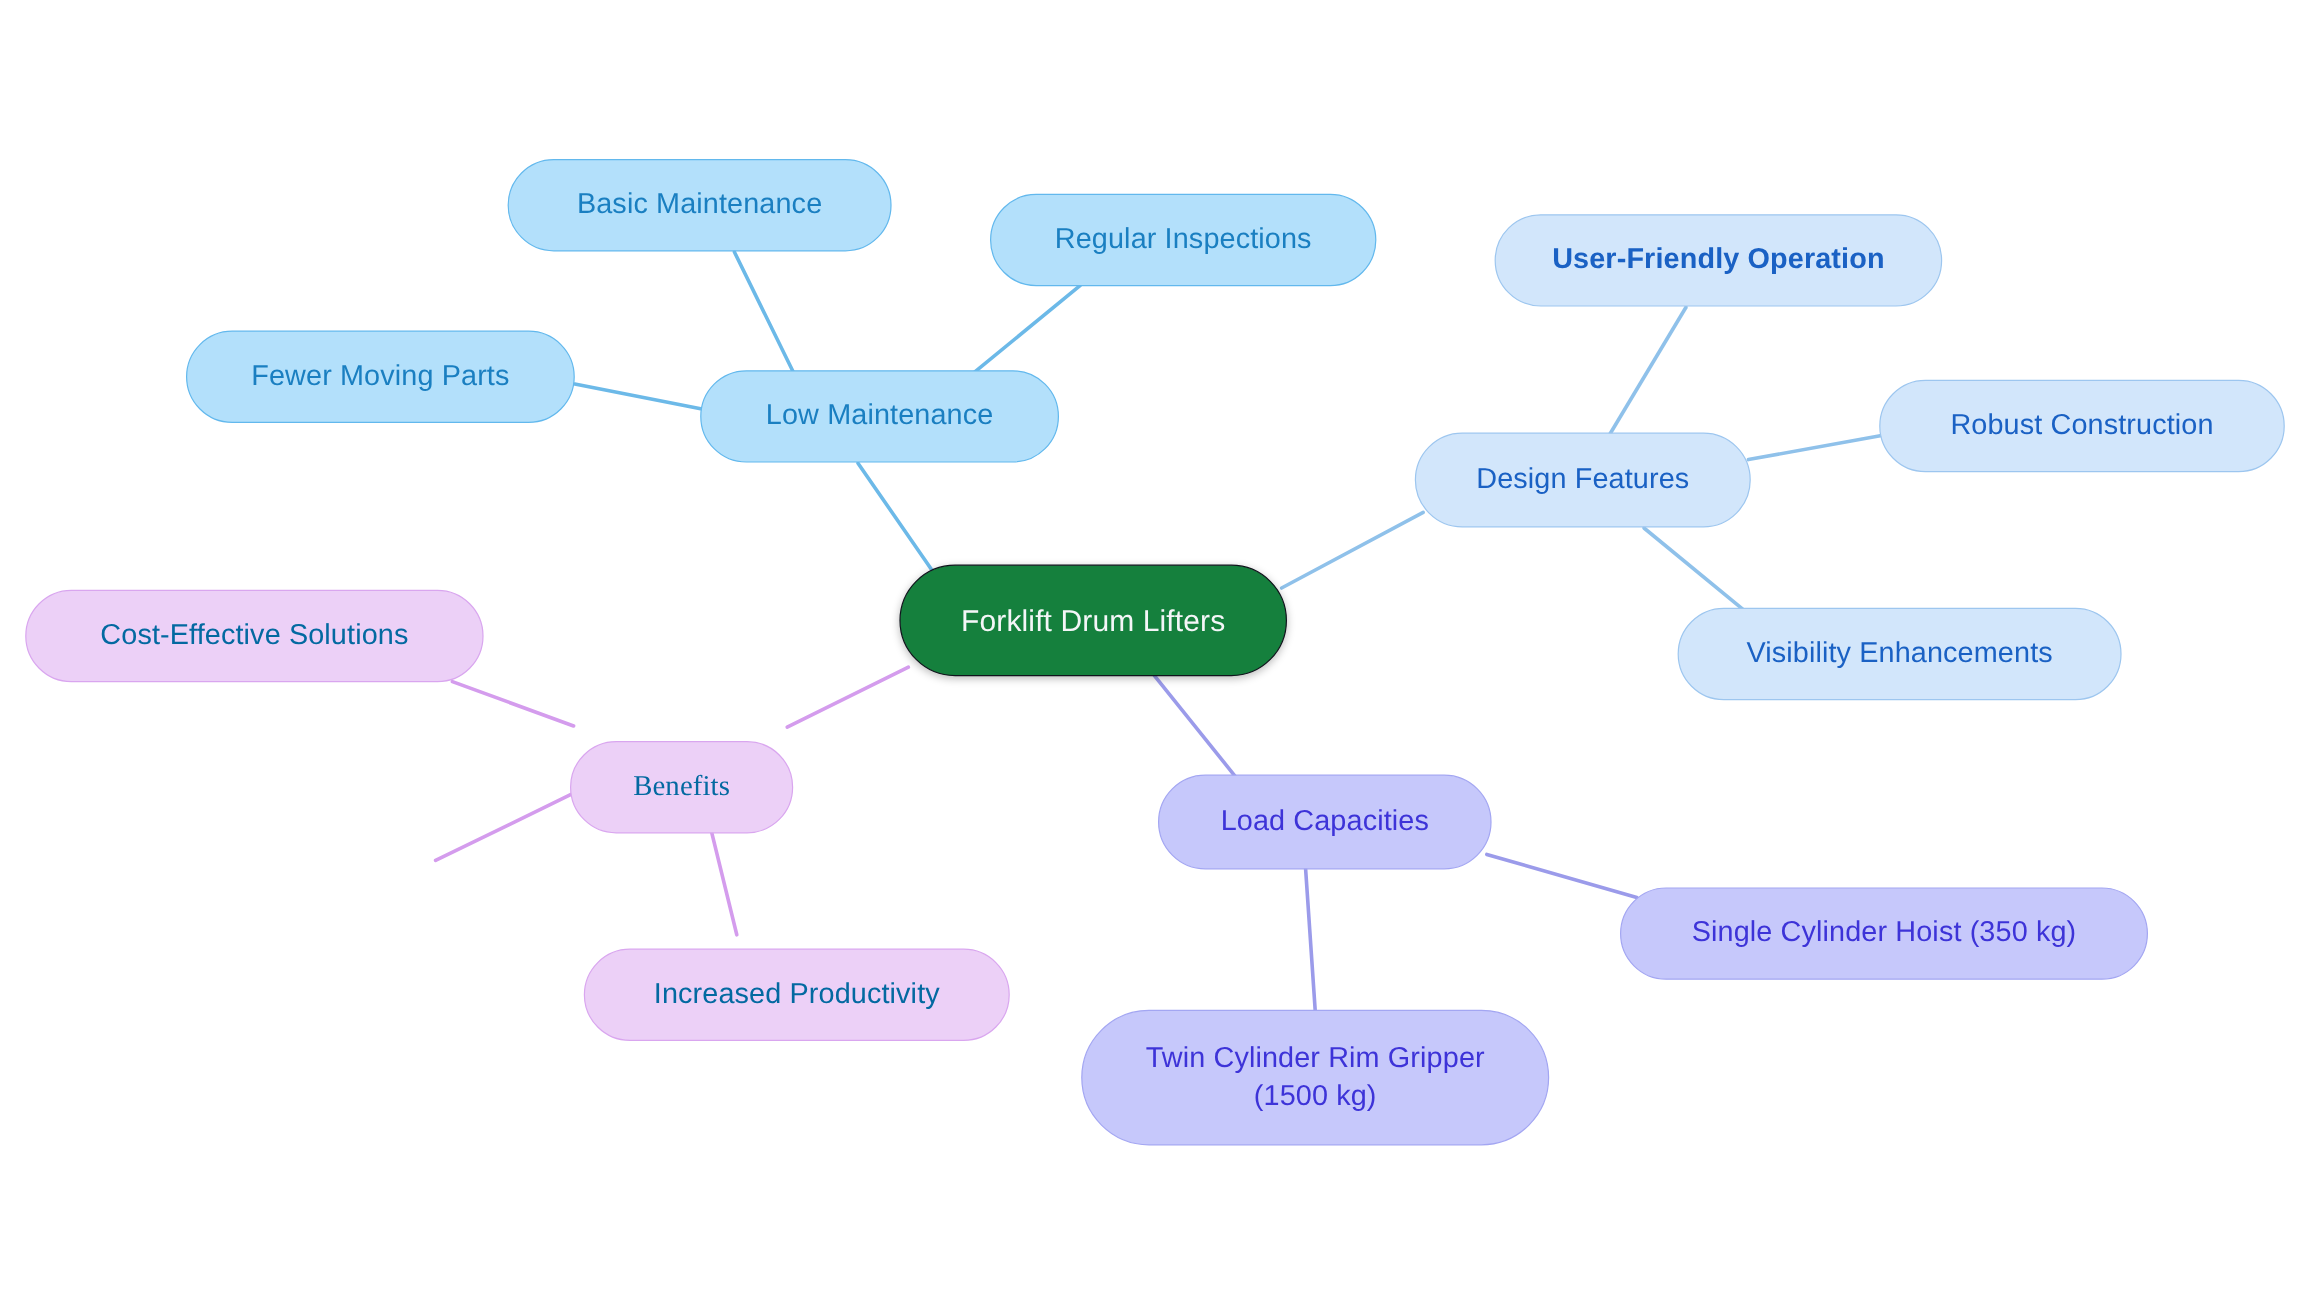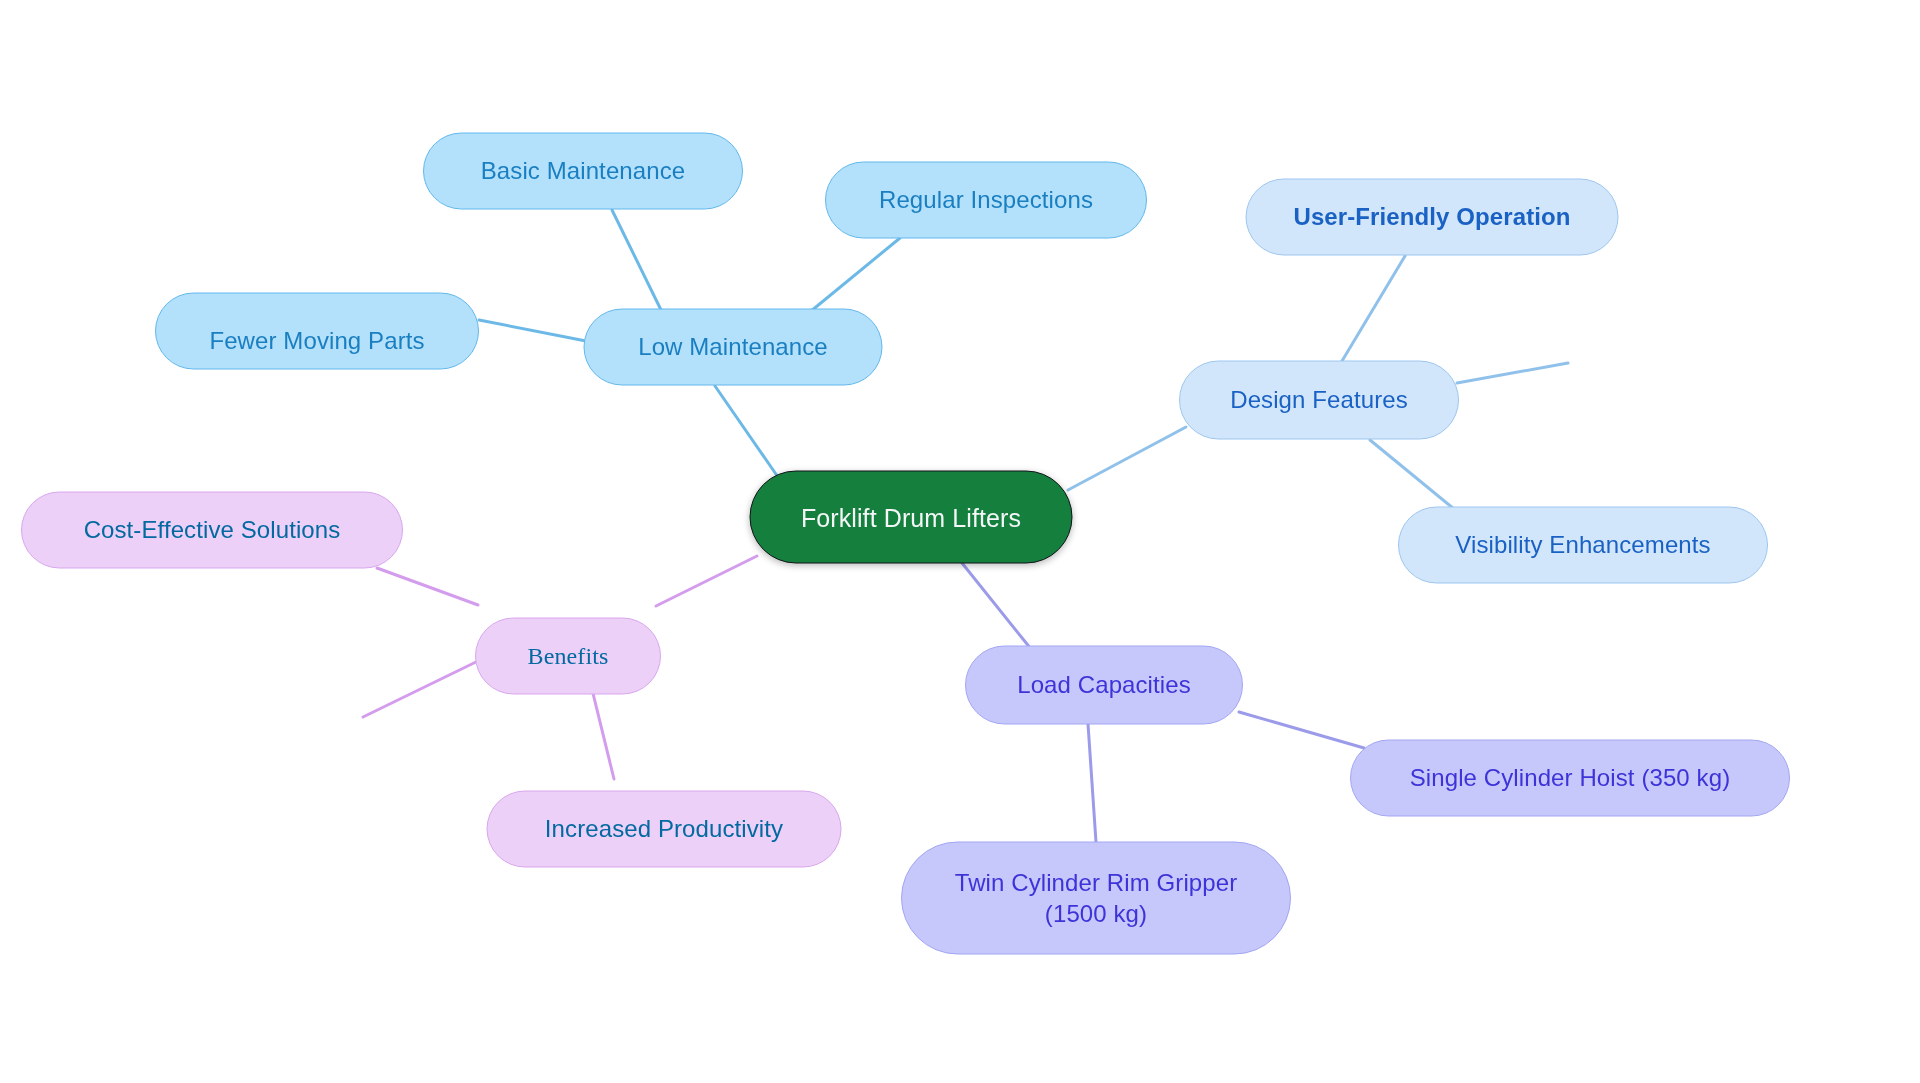--- a/index.html
+++ b/index.html
@@ -32,21 +32,21 @@
     box-sizing: border-box;
     display: flex;
     align-items: center;
     justify-content: center;
     text-align: center;
     border-radius: 999px;
     border-style: solid;
     border-width: 1.5px;
     line-height: 1.28;
     white-space: pre-line;
-    padding: 12px 18px;
+    padding: 2px 18px;
     transform: translate(-50%, -50%);
     letter-spacing: 0.1px;
   }
   .node-root {
     background: #15803d;
     border-color: #10141c;
     color: #f4f6f8;
     font-size: 25px;
     box-shadow: 0 2px 7px rgba(0,0,0,0.28);
   }
@@ -107,32 +107,35 @@
   </div>
 
   <div class="node node-skyblue" style="left: 583px; top: 171px; width: 320px; height: 77px;">
     <span>Basic Maintenance</span>
   </div>
 
   <div class="node node-skyblue" style="left: 986px; top: 200px; width: 322px; height: 77px;">
     <span>Regular Inspections</span>
   </div>
 
-  <div class="node node-skyblue" style="left: 317px; top: 331px; width: 324px; height: 77px; align-items: flex-end;">
+  <div class="node node-skyblue" style="left: 317px; top: 314px; width: 324px; height: 77px;">
     <span>Fewer Moving Parts</span>
   </div>
 
   <div class="node node-paleblue" style="left: 1319px; top: 400px; width: 280px; height: 79px;">
     <span>Design Features</span>
   </div>
 
   <div class="node node-paleblue" style="left: 1432px; top: 217px; width: 373px; height: 77px; font-weight: bold;">
     <span>User-Friendly Operation</span>
   </div>
 
+  <div class="node node-paleblue" style="left: 1735px; top: 355px; width: 338px; height: 77px;">
+    <span>Robust Construction</span>
+  </div>
 
   <div class="node node-paleblue" style="left: 1583px; top: 545px; width: 370px; height: 77px;">
     <span>Visibility Enhancements</span>
   </div>
 
   <div class="node node-orchid" style="left: 568px; top: 656px; width: 186px; height: 77px; font-family: Liberation Serif, serif;">
     <span>Benefits</span>
   </div>
 
   <div class="node node-orchid" style="left: 212px; top: 530px; width: 382px; height: 77px;">

